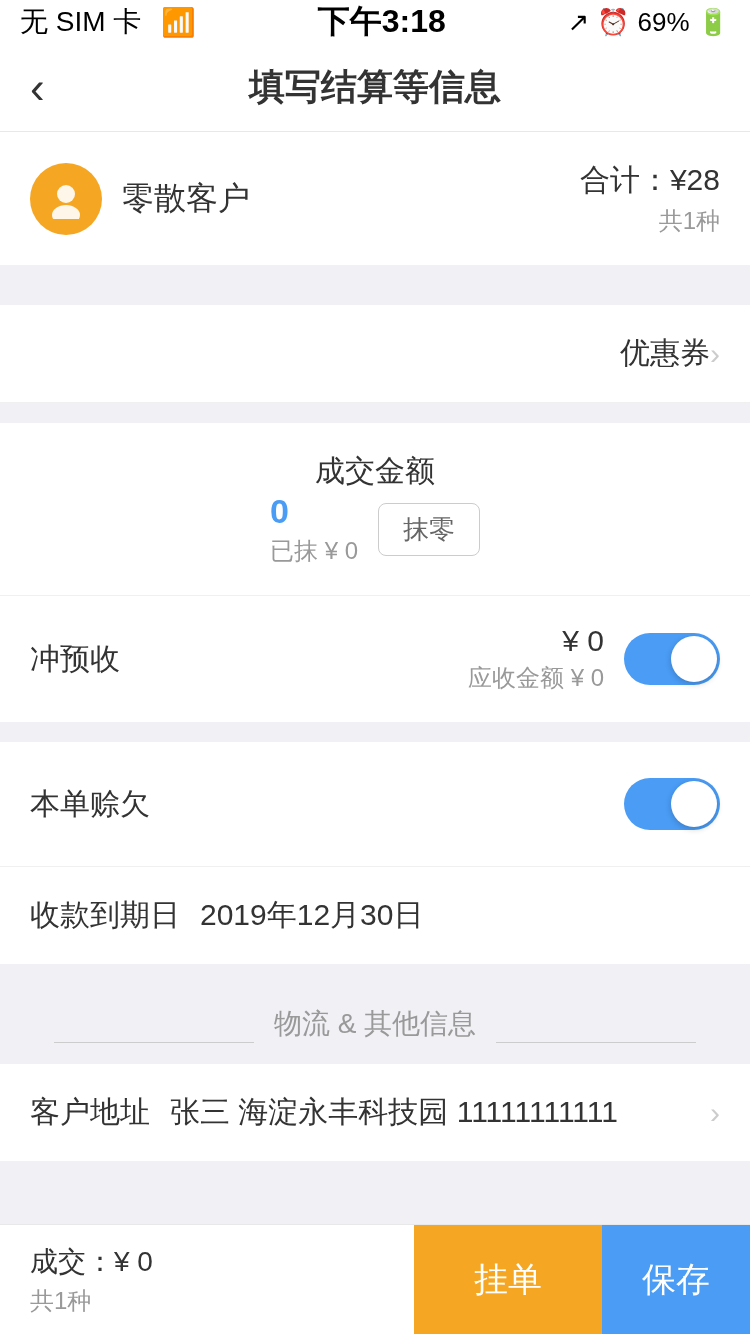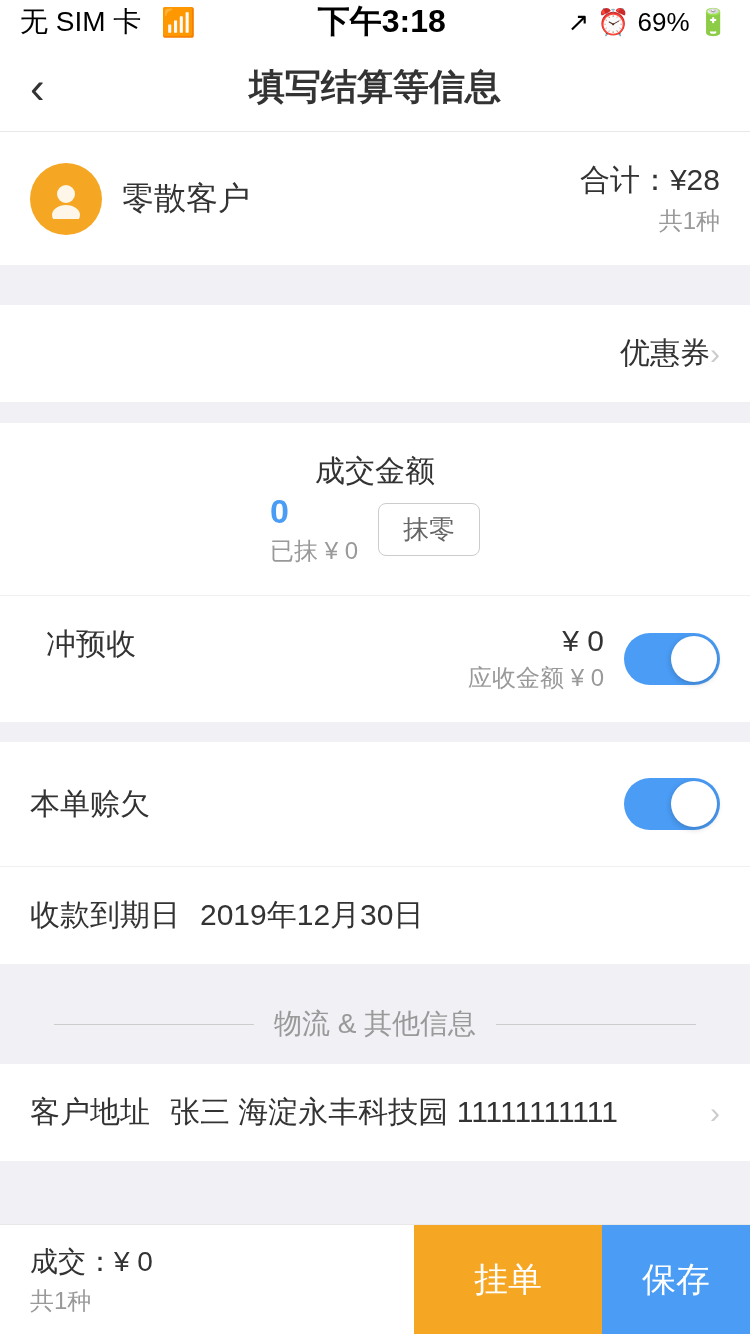--- a/index.html
+++ b/index.html
@@ -196,23 +196,22 @@
     .deal-sub {
       font-size: 24px;
       color: #999;
       margin-top: 4px;
     }
 
     
     .advance-row {
       padding: 28px 30px;
       display: flex;
-      align-items: flex-start;
-      justify-content: space-between;
-      margin-left: 16px;
+      align-items: center;
+      justify-content: space-between;
     }
     .advance-label {
       font-size: 30px;
       color: #333;
     }
     .advance-right {
       display: flex;
       align-items: center;
       gap: 20px;
     }
@@ -288,21 +287,21 @@
       height: 80px;
       display: flex;
       align-items: center;
       justify-content: center;
     }
     .logistics-title {
       font-size: 28px;
       color: #999;
       position: relative;
       display: flex;
-      align-items: center;
+      align-items: flex-end;
       gap: 20px;
     }
     .logistics-title::before,
     .logistics-title::after {
       content: '';
       width: 200px;
       height: 1px;
       background: #ccc;
     }
 

